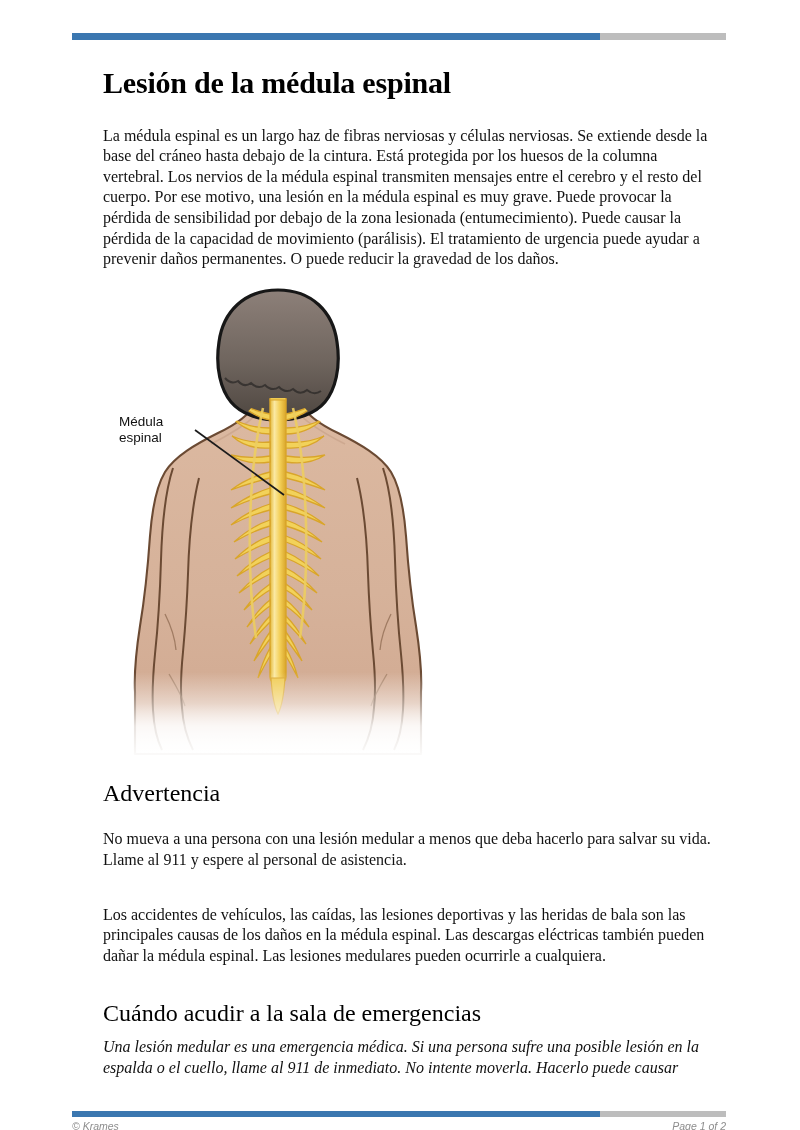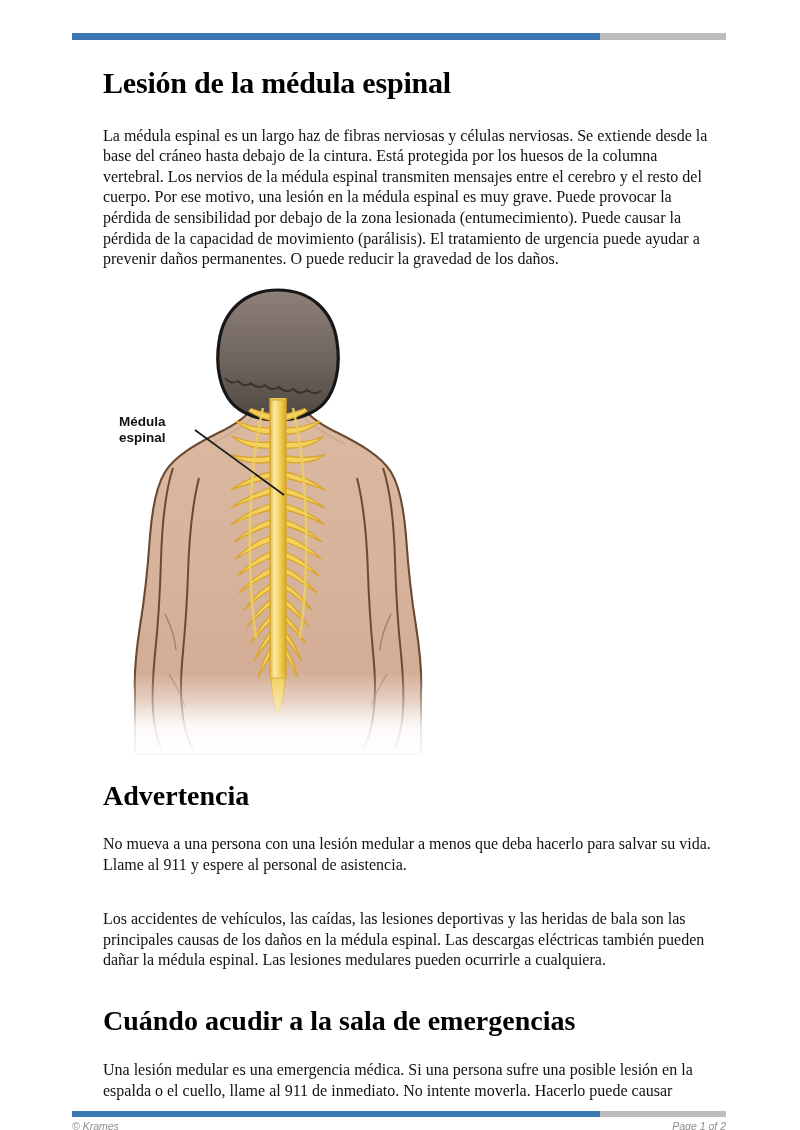--- a/index.html
+++ b/index.html
@@ -80,47 +80,46 @@
   p.body-text {
     font-size: 16px;
     line-height: 20.6px;
     margin: 0;
     text-align: left;
     color: #111;
   }
 
   h2.section-head {
     font-family: "Liberation Serif", "DejaVu Serif", serif;
-    font-weight: bold;
-    font-size: 28px;
+    font-weight: normal;
+    font-size: 24px;
     line-height: 1.15;
     margin: 0;
     color: #000;
   }
 
   
   .illustration {
     position: relative;
     width: 330px;
     height: 480px;
     margin: 12px 0 0 10px;
-    font-weight: bold;
   }
   .illustration svg { display: block; }
 
   
   #sec-advertencia { margin-top: 18px; }
   #sec-advertencia .section-head { }
   #sec-advertencia .body-text { margin-top: 22px; }
 
   #sec-causas { margin-top: 34px; }
   #sec-causas .body-text { margin-top: 16px; }
 
   #sec-emergencias { margin-top: 34px; }
-  #sec-emergencias .body-text { margin-top: 23px; }
+  #sec-emergencias .body-text { margin-top: 9px; font-style: italic; }
 
   
   .footer-text {
     position: absolute;
     top: 1104px;
     font-family: Liberation Sans, sans-serif;
     font-style: italic;
     font-size: 10.5px;
     color: #8d8d8d;
   }

